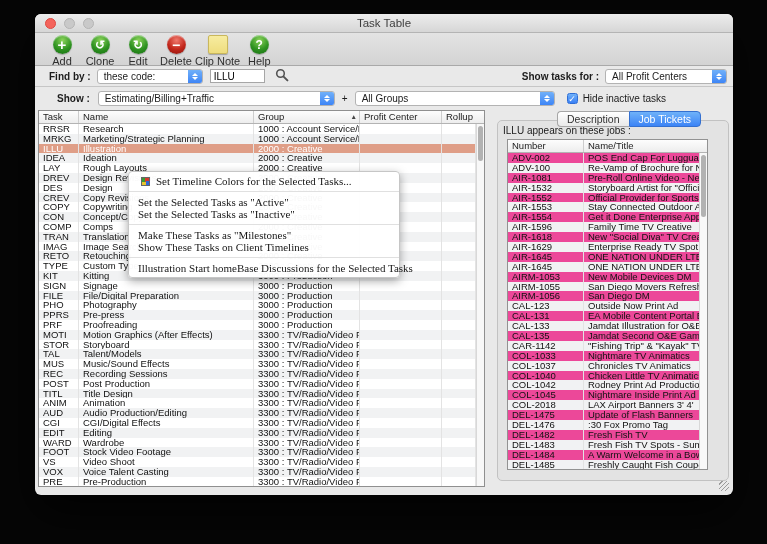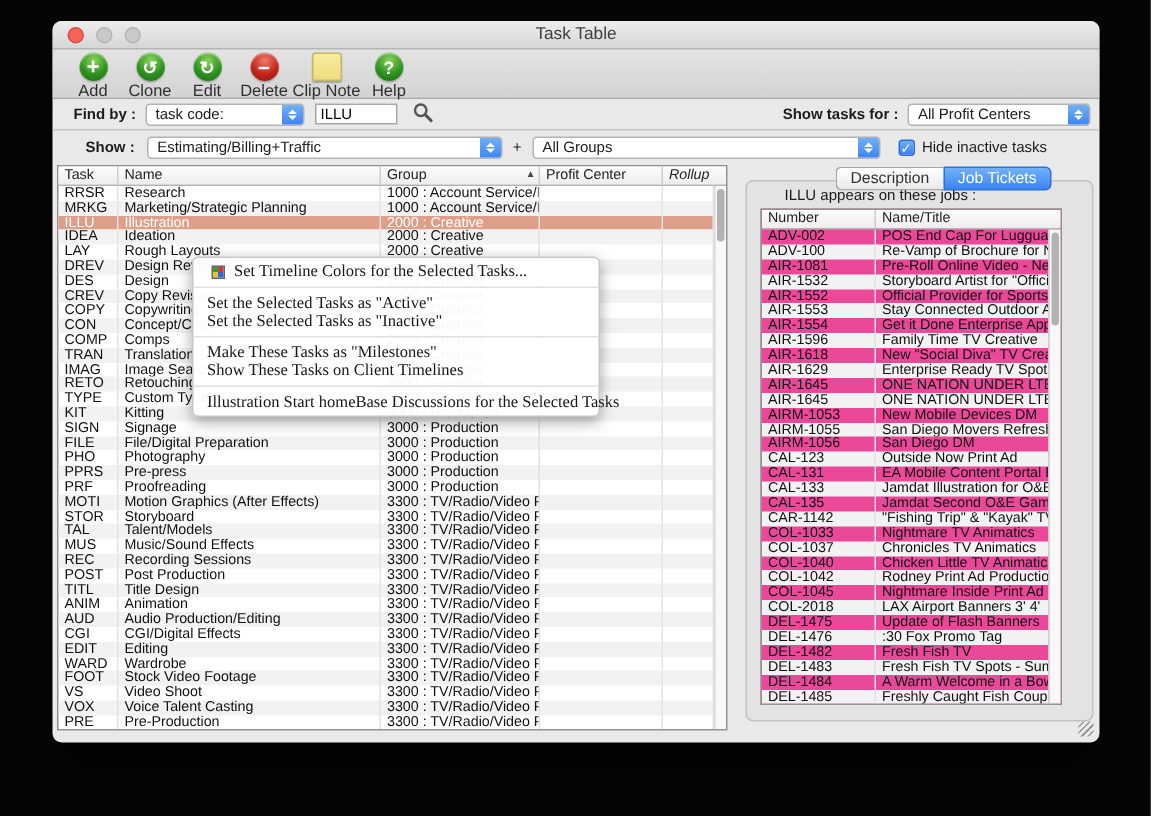--- a/index.html
+++ b/index.html
@@ -63,40 +63,40 @@
 
   
   .task-table { position:absolute; left:3px; top:96px; width:447px; height:377px;
                 background:#fff; border:1px solid #8f8f8f; }
   .thead { display:flex; height:13px; background:linear-gradient(#fdfdfd,#ededed);
            border-bottom:1px solid #b3b3b3; font-size:9.5px; color:#222; }
   .thead .hc { padding:0 0 0 4px; border-right:1px solid #cdcdcd; line-height:12px;
                white-space:nowrap; overflow:hidden; display:flex; }
   .sort { margin-left:auto; margin-right:2px; font-size:6.5px; color:#444; line-height:12px; }
   .c-task{width:40px;flex:none;} .c-name{width:175px;flex:none;} .c-group{width:106px;flex:none;}
-  .c-pc{width:82px;flex:none;} .c-rollup{width:34px;flex:1;font-style:italic;}
+  .c-pc{width:82px;flex:none;} .c-rollup{width:34px;flex:1;}
   .tbody { position:relative; height:363px; overflow:hidden; width:437px; }
   .trow { display:flex; height:9.81px; font-size:9.5px; line-height:9.9px; color:#111; }
   .trow:nth-child(even) { background:#f1f2f3; }
   .trow .tc { padding-left:4px; border-right:1px solid #e3e3e3; white-space:nowrap; overflow:hidden; }
   .trow.selected { background:#df9e87; color:#fff; }
   .vscroll { position:absolute; top:13px; right:0; bottom:0; width:8px; background:#f8f8f8;
              border-left:1px solid #d8d8d8; }
   .vthumb { position:absolute; left:1px; width:5px; background:#b2b2b2; border-radius:3px; }
 
   
   .groupbox { position:absolute; left:462px; top:106px; width:232px; height:361px;
               background:#e3e3e3; border:1px solid #c2c2c2; border-radius:5px; }
   .tabs { position:absolute; left:522px; top:97px; display:flex; z-index:5; }
   .tab { height:16px; line-height:15px; padding:0 9px; font-size:10.5px; color:#333;
          background:linear-gradient(#ffffff,#e9e9e9); border:1px solid #a6a6a6; }
   .tab:first-child { border-radius:4px 0 0 4px; border-right:none; }
   .tab:last-child { border-radius:0 4px 4px 0; }
   .tab.active { background:linear-gradient(#6fb2f9,#3c84f6); color:#fff; border-color:#3470d0; }
-  .jobs-heading { position:absolute; left:488px; top:111px; font-size:10px; color:#1a1a1a; }
+  .jobs-heading { position:absolute; left:468px; top:111px; font-size:10px; color:#1a1a1a; }
   .jobs-table { position:absolute; left:472px; top:125px; width:201px; height:331px;
                 background:#ec4899; border:1px solid #929292; }
   .jhead { display:flex; height:13px; background:linear-gradient(#fdfdfd,#ededed);
            border-bottom:1px solid #b3b3b3; font-size:9.5px; color:#222; }
   .jhead .hc { padding-left:4px; line-height:12px; }
   .c-num{width:76px;flex:none;border-right:1px solid #cdcdcd;} .c-title{flex:1;border-right:none;}
   .jbody { position:relative; height:316px; overflow:hidden; width:191px; }
   .jrow { display:flex; height:9.9px; font-size:9.5px; line-height:10px; color:#111; }
   .jrow:nth-child(even) { background:#f1f2f3; }
   .jrow .tc { padding-left:4px; white-space:nowrap; overflow:hidden; }
@@ -154,21 +154,21 @@
       </div>
       <div class="tb-btn">
         <span class="tb-icon help-icon">?</span>
         <span class="tb-label">Help</span>
       </div>
     </div>
 
   <div class="find-row">
     <span class="b" style="margin-left:14px">Find by :</span>
     <span class="select" style="width:106px; margin-left:6px">
-      <span>task code:</span>
+      <span>these code:</span>
       <span class="stepper">
           <i class="up"></i>
           <i class="dn"></i>
         </span>
     </span>
     <input class="find-input" value="ILLU" style="">
     <span class="mag">
       <svg width="14" height="14" viewBox="0 0 14 14">
           <circle cx="5.5" cy="5.5" r="3.8" fill="none" stroke="#555" stroke-width="1.6"></circle>
           <line x1="8.6" y1="8.6" x2="12.4" y2="12.4" stroke="#555" stroke-width="2" stroke-linecap="round"></line>
@@ -188,21 +188,21 @@
   <div class="filter-row">
     <span class="b" style="margin-left:22px">Show :</span>
     <span class="select" style="width:237px; margin-left:8px">
       <span>Estimating/Billing+Traffic</span>
       <span class="stepper">
           <i class="up"></i>
           <i class="dn"></i>
         </span>
     </span>
     <span style="margin-left:7px">+</span>
-    <span class="select" style="width:232px; margin-left:7px">
+    <span class="select" style="width:200px; margin-left:7px">
       <span>All Groups</span>
       <span class="stepper">
           <i class="up"></i>
           <i class="dn"></i>
         </span>
     </span>
     <span class="checkbox">✓</span>
     <span style="margin-left:5px">Hide inactive tasks</span>
   </div>
 

